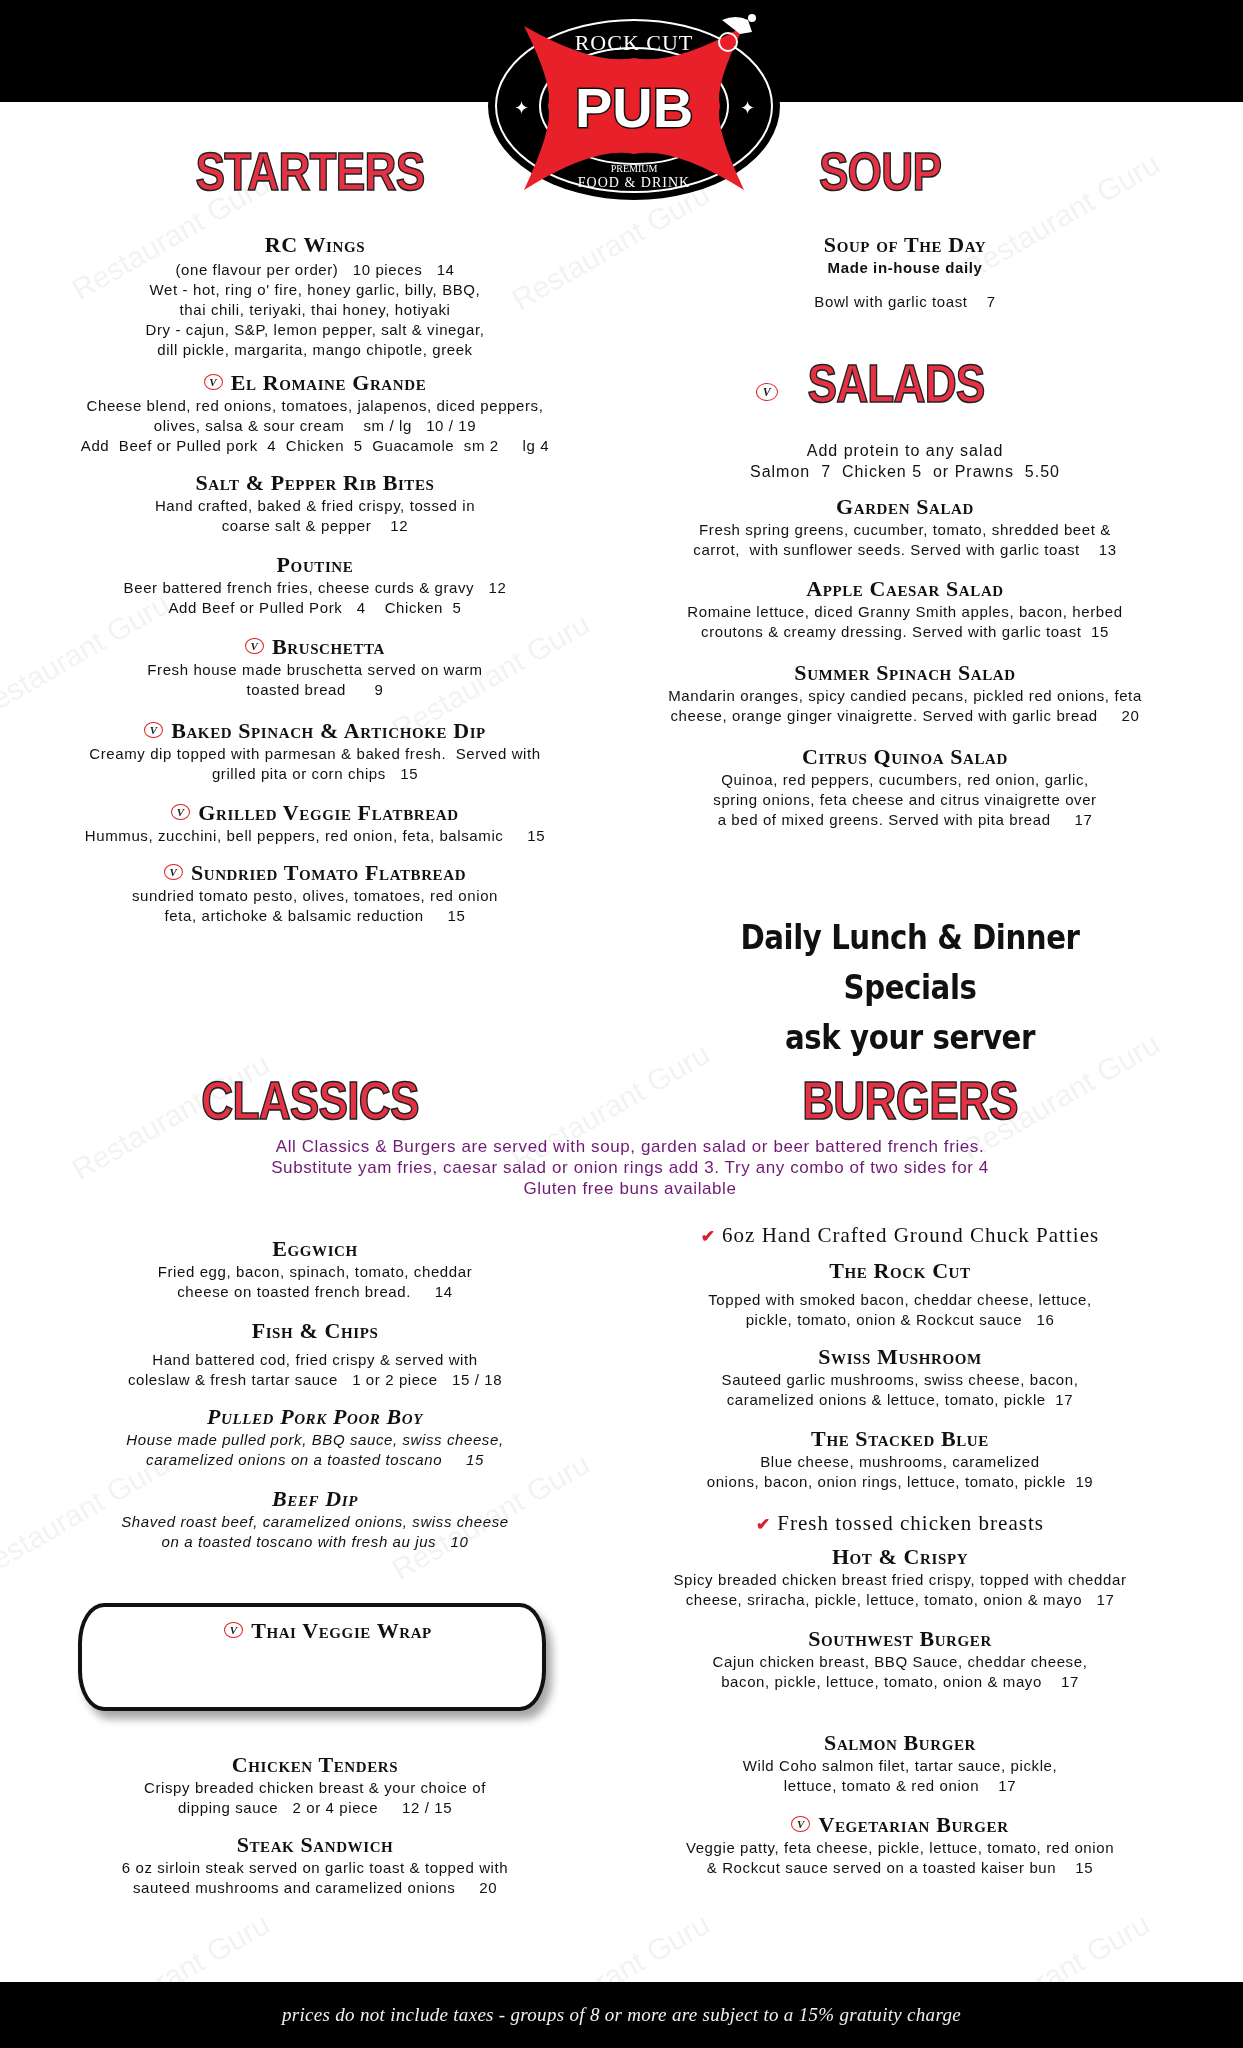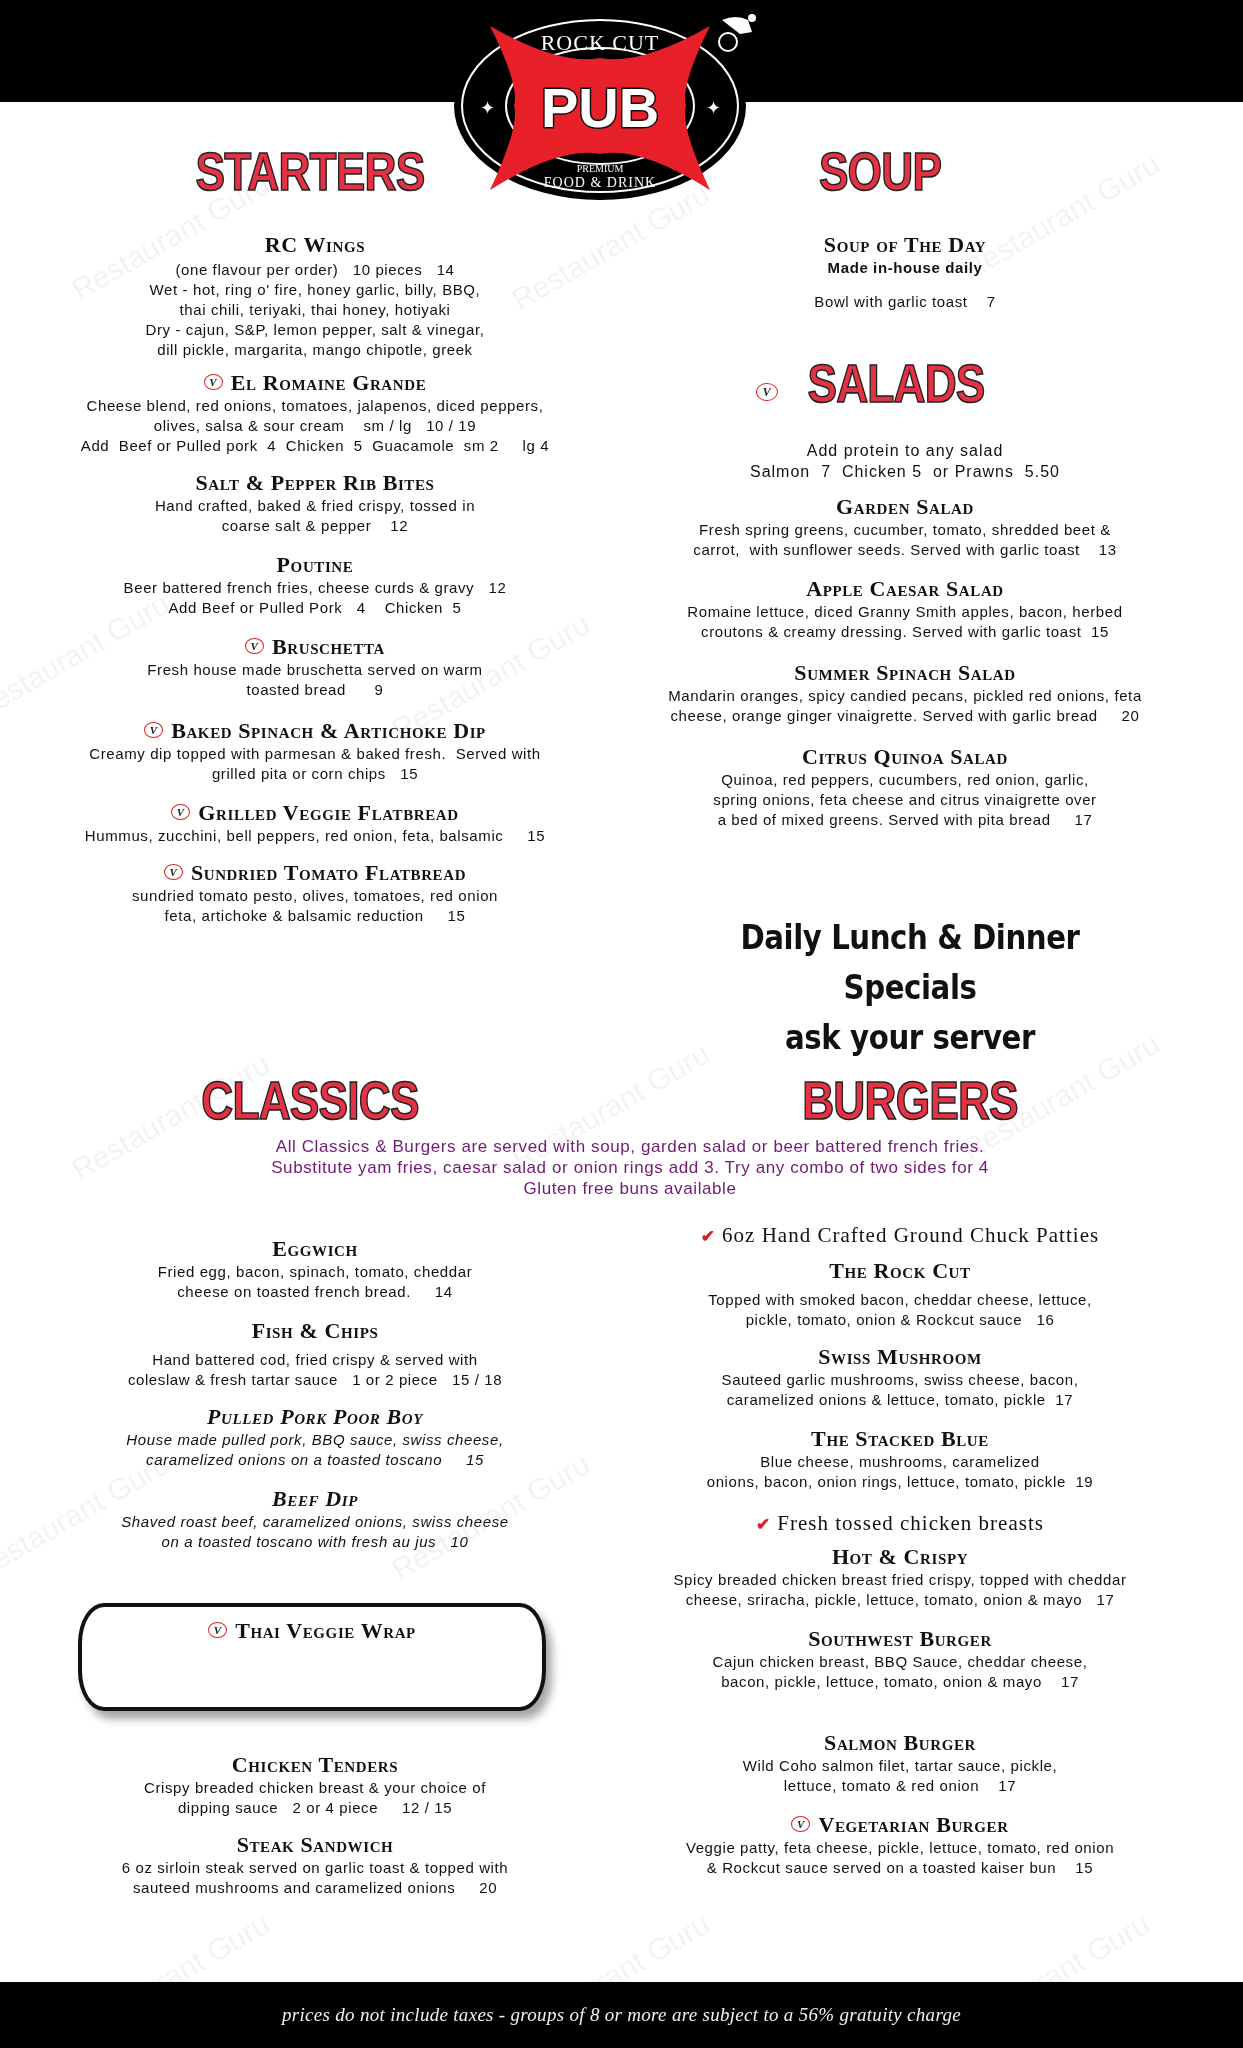--- a/index.html
+++ b/index.html
@@ -14,21 +14,21 @@
   }
   .footer-text {
     color: #f2f2f2; font-family: "Liberation Serif", serif; font-style: italic; font-size: 19px;
     letter-spacing: 0.3px;
   }
   .watermark {
     position: absolute; font-family: "Liberation Sans", sans-serif; font-size: 30px;
     color: rgba(0,0,0,0.05); transform: rotate(-30deg); white-space: nowrap; pointer-events: none;
   }
   
-  .logo { position: absolute; left: 450px; top: 6px; width: 300px; height: 196px; }
+  .logo { position: absolute; left: 484px; top: 6px; width: 300px; height: 196px; }
   .logo svg { width: 100%; height: 100%; display: block; }
 
   
   .sec-title {
     position: absolute; font-family: "Liberation Sans", sans-serif; font-weight: bold;
     color: #e43244; font-size: 54px; line-height: 1; letter-spacing: -1px;
     -webkit-text-stroke: 1.6px #222; transform: scaleX(0.82); transform-origin: center;
     text-align: center; white-space: nowrap;
   }
   .v-badge {
@@ -223,21 +223,21 @@
 caramelized onions on a toasted toscano     15</div>
   </div>
   <div class="item" style="margin-top:16px;">
     <div class="item-name italic">Beef Dip</div>
     <div class="item-desc italic">Shaved roast beef, caramelized onions, swiss cheese
 on a toasted toscano with fresh au jus   10</div>
   </div>
 </div>
 
 <div class="wrap-box"></div>
-<div class="col" style="left:78px;top:1618px;width:468px;">
+<div class="col" style="left:94px;top:1618px;width:468px;">
   <div class="item-name"><span class="v-badge">V</span><span>Thai  Veggie Wrap</span></div>
 </div>
 
 <div class="col" style="left:40px;top:1752px;width:550px;">
   <div class="item">
     <div class="item-name">Chicken Tenders</div>
     <div class="item-desc">Crispy breaded chicken breast &amp; your choice of
 dipping sauce   2 or 4 piece     12 / 15</div>
   </div>
   <div class="item" style="margin-top:14px;">
@@ -281,14 +281,14 @@
 lettuce, tomato &amp; red onion    17</div>
   </div>
   <div class="item" style="margin-top:16px;">
     <div class="item-name"><span class="v-badge">V</span><span>Vegetarian Burger</span></div>
     <div class="item-desc">Veggie patty, feta cheese, pickle, lettuce, tomato, red onion
 &amp; Rockcut sauce served on a toasted kaiser bun    15</div>
   </div>
 </div>
 
 <div class="bottom-band">
-  <div class="footer-text">prices do not include taxes - groups of 8 or more are subject to a 56% gratuity charge</div>
+  <div class="footer-text">prices do not include taxes - groups of 8 or more are subject to a 15% gratuity charge</div>
 </div>
 
 </body></html>

